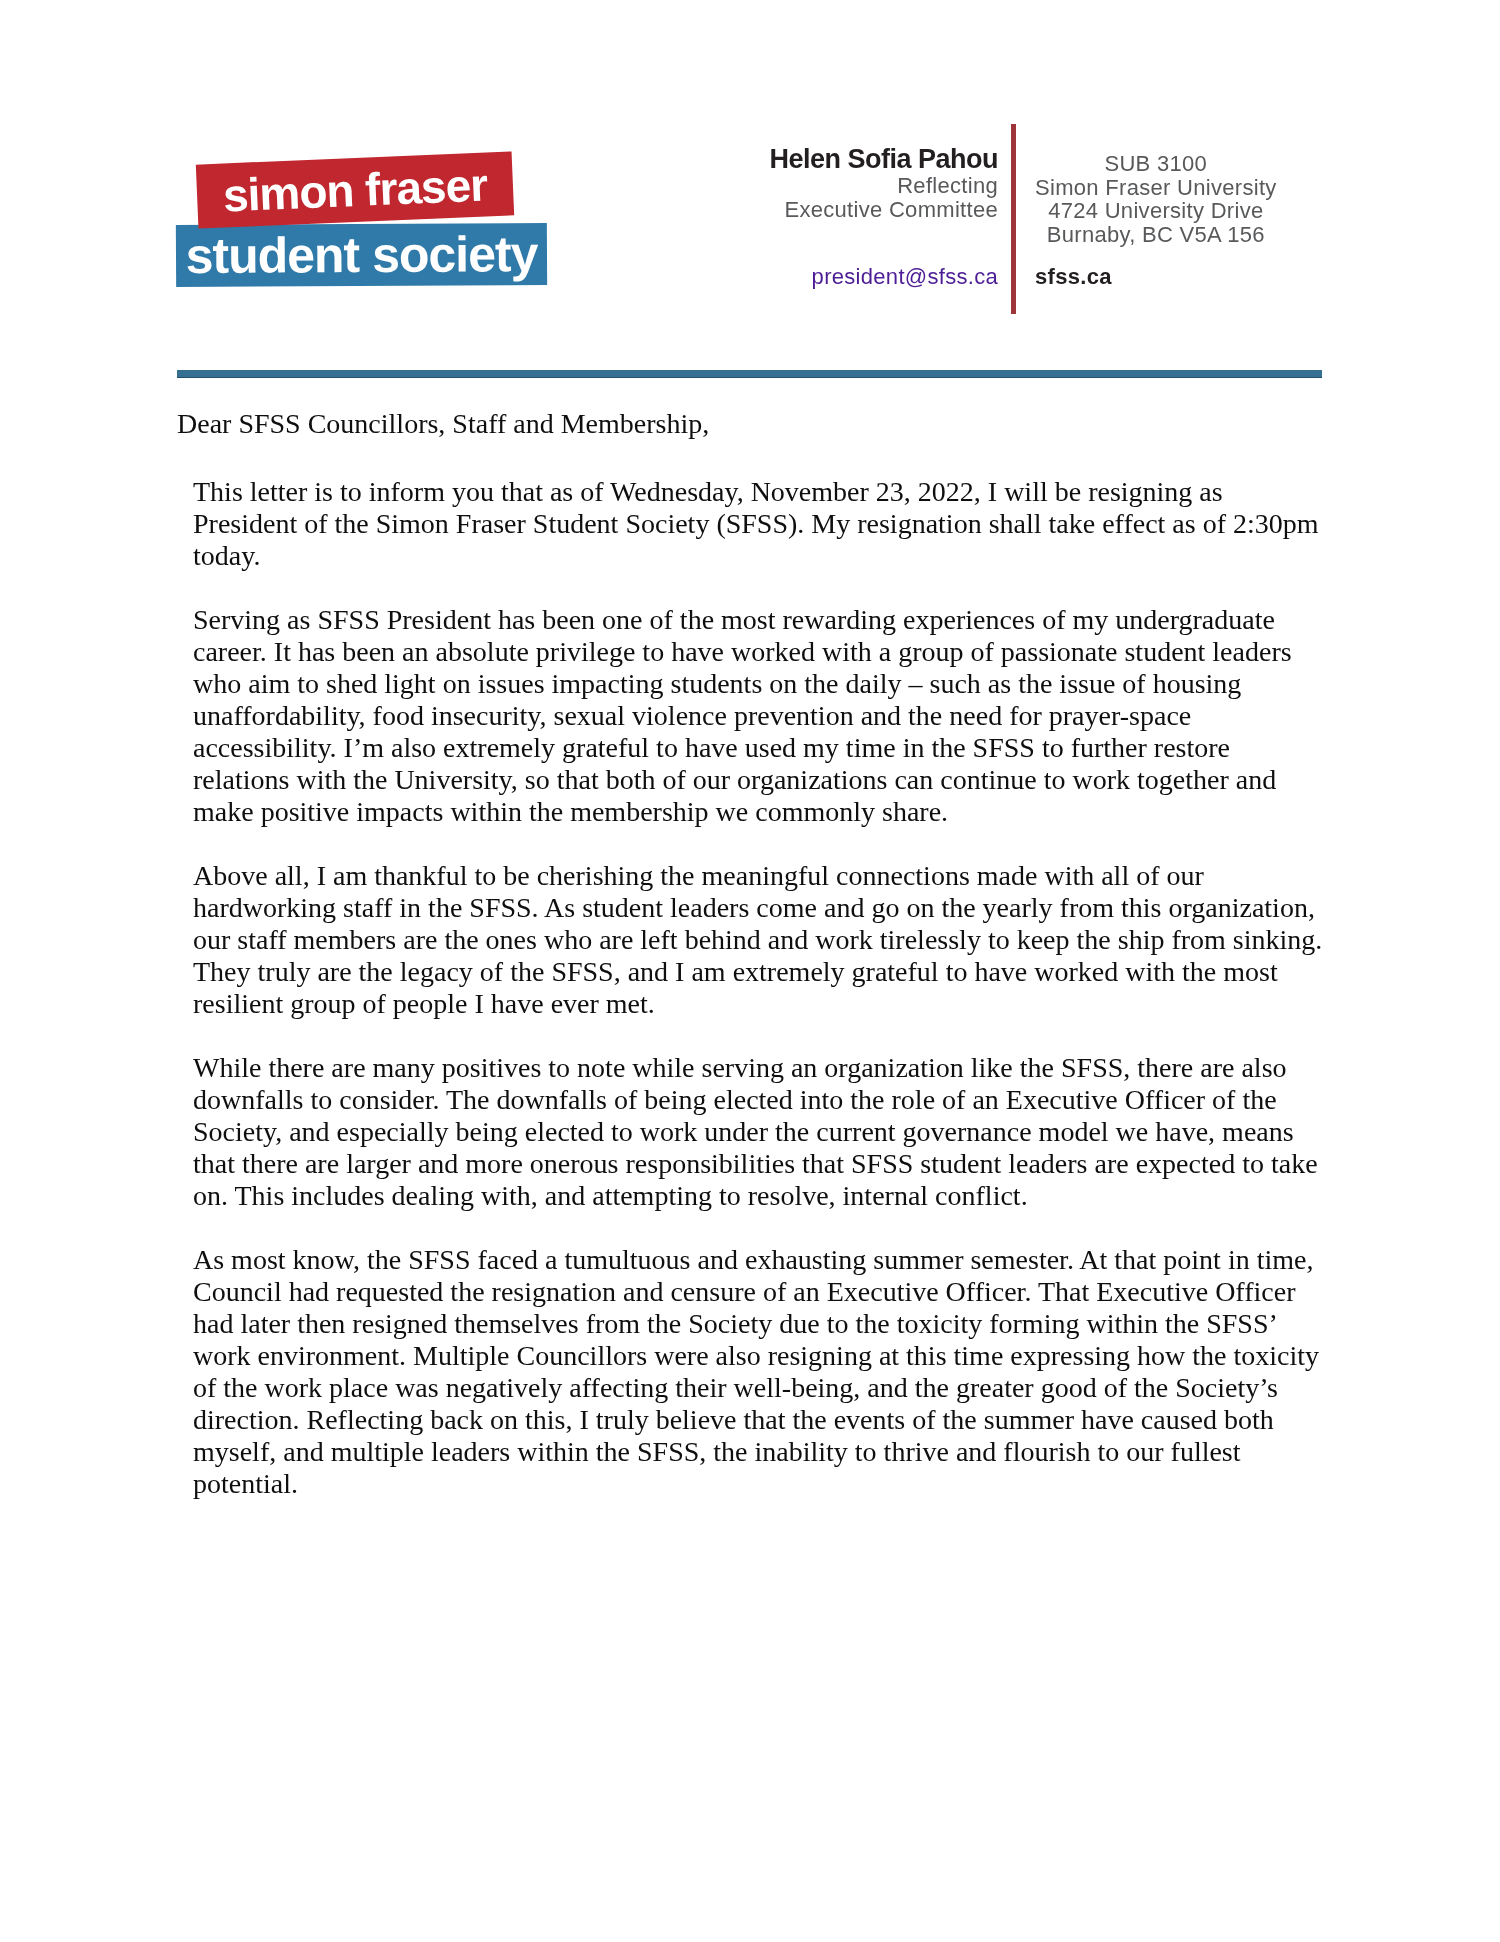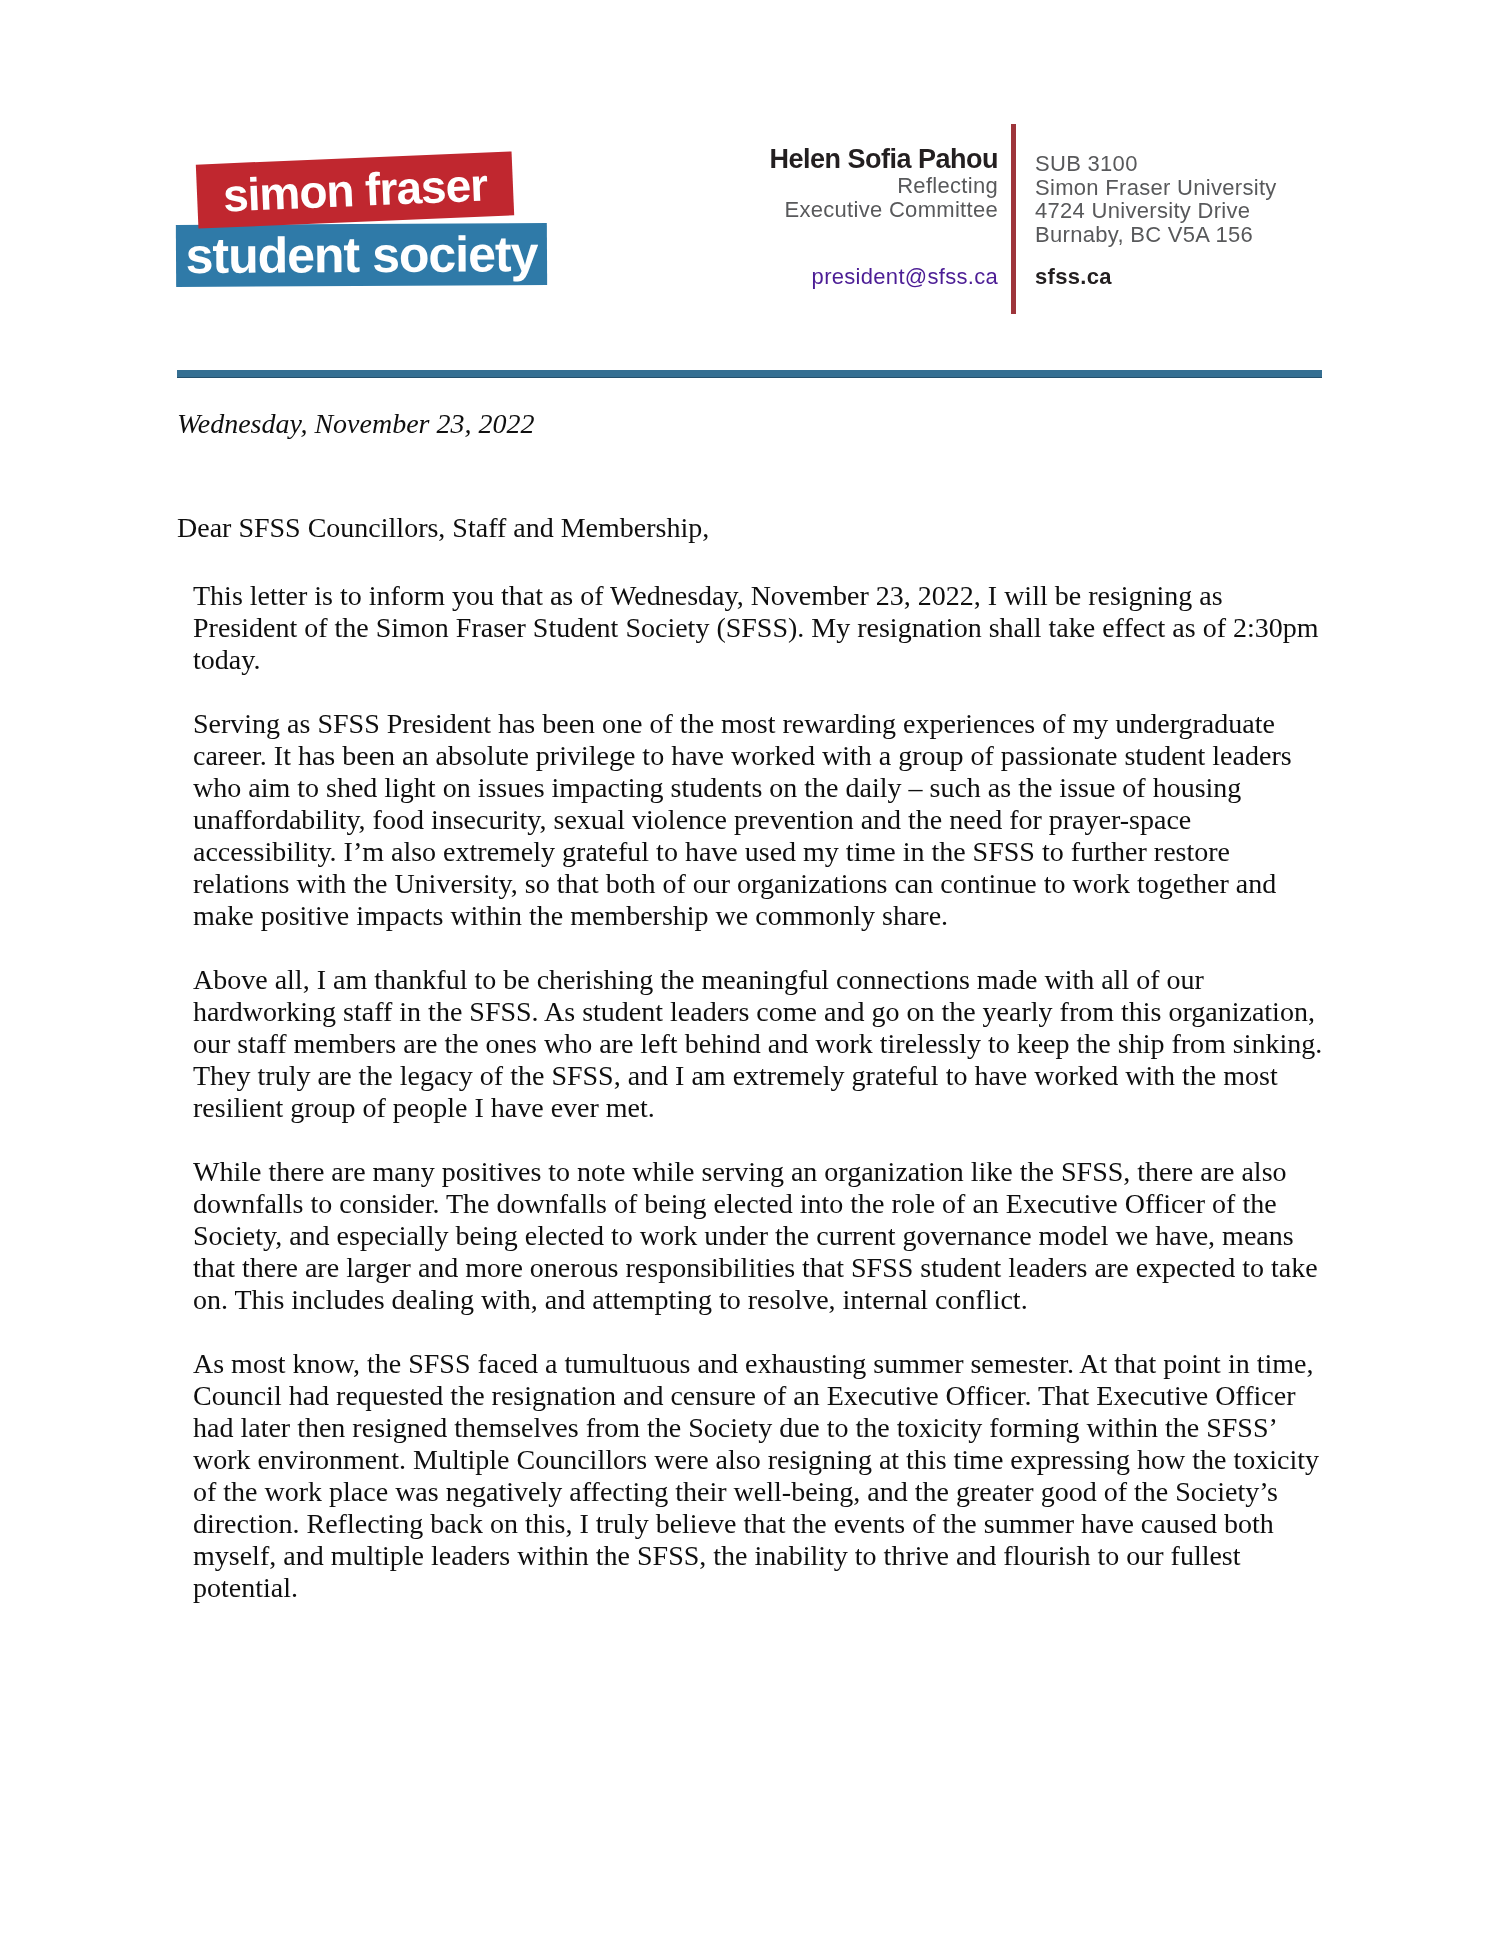--- a/index.html
+++ b/index.html
@@ -67,21 +67,21 @@
     left: 1011px; top: 124px;
     width: 5px; height: 190px;
     background: #9e353b;
   }
   .address-block {
     position: absolute;
     left: 1035px; top: 152px;
     font-family: "Liberation Sans", sans-serif;
     font-size: 22px; color: #58595b;
     line-height: 23.5px; letter-spacing: 0.3px;
-    text-align: left;
+    text-align: center;
   }
   .website {
     position: absolute;
     left: 1035px; top: 264px;
     font-family: "Liberation Sans", sans-serif;
     font-size: 22px; font-weight: bold; color: #231f20;
     letter-spacing: 0.3px;
   }
   .header-rule {
     position: absolute;
@@ -139,21 +139,20 @@
       <div>Simon Fraser University</div>
       <div>4724 University Drive</div>
       <div>Burnaby, BC V5A 156</div>
     </div>
     <div class="website">sfss.ca</div>
 
     <div class="header-rule"></div>
   </div>
 
   <div class="letter">
-    <p class="letter-date">Wednesday, November 23, 2022</p>
     <p class="letter-salutation">Dear SFSS Councillors, Staff and Membership,</p>
     <div class="letter-paragraphs">
         <p>This letter is to inform you that as of Wednesday, November 23, 2022, I will be resigning as President of the Simon Fraser Student Society (SFSS). My resignation shall take effect as of 2:30pm today.</p>
         <p>Serving as SFSS President has been one of the most rewarding experiences of my undergraduate career. It has been an absolute privilege to have worked with a group of passionate student leaders who aim to shed light on issues impacting students on the daily – such as the issue of housing unaffordability, food insecurity, sexual violence prevention and the need for prayer-space accessibility. I’m also extremely grateful to have used my time in the SFSS to further restore relations with the University, so that both of our organizations can continue to work together and make positive impacts within the membership we commonly share.</p>
         <p>Above all, I am thankful to be cherishing the meaningful connections made with all of our hardworking staff in the SFSS. As student leaders come and go on the yearly from this organization, our staff members are the ones who are left behind and work tirelessly to keep the ship from sinking. They truly are the legacy of the SFSS, and I am extremely grateful to have worked with the most resilient group of people I have ever met.</p>
         <p>While there are many positives to note while serving an organization like the SFSS, there are also downfalls to consider. The downfalls of being elected into the role of an Executive Officer of the Society, and especially being elected to work under the current governance model we have, means that there are larger and more onerous responsibilities that SFSS student leaders are expected to take on. This includes dealing with, and attempting to resolve, internal conflict.</p>
         <p>As most know, the SFSS faced a tumultuous and exhausting summer semester. At that point in time, Council had requested the resignation and censure of an Executive Officer. That Executive Officer had later then resigned themselves from the Society due to the toxicity forming within the SFSS’ work environment. Multiple Councillors were also resigning at this time expressing how the toxicity of the work place was negatively affecting their well-being, and the greater good of the Society’s direction. Reflecting back on this, I truly believe that the events of the summer have caused both myself, and multiple leaders within the SFSS, the inability to thrive and flourish to our fullest potential.</p>
       </div>
   </div>
 

